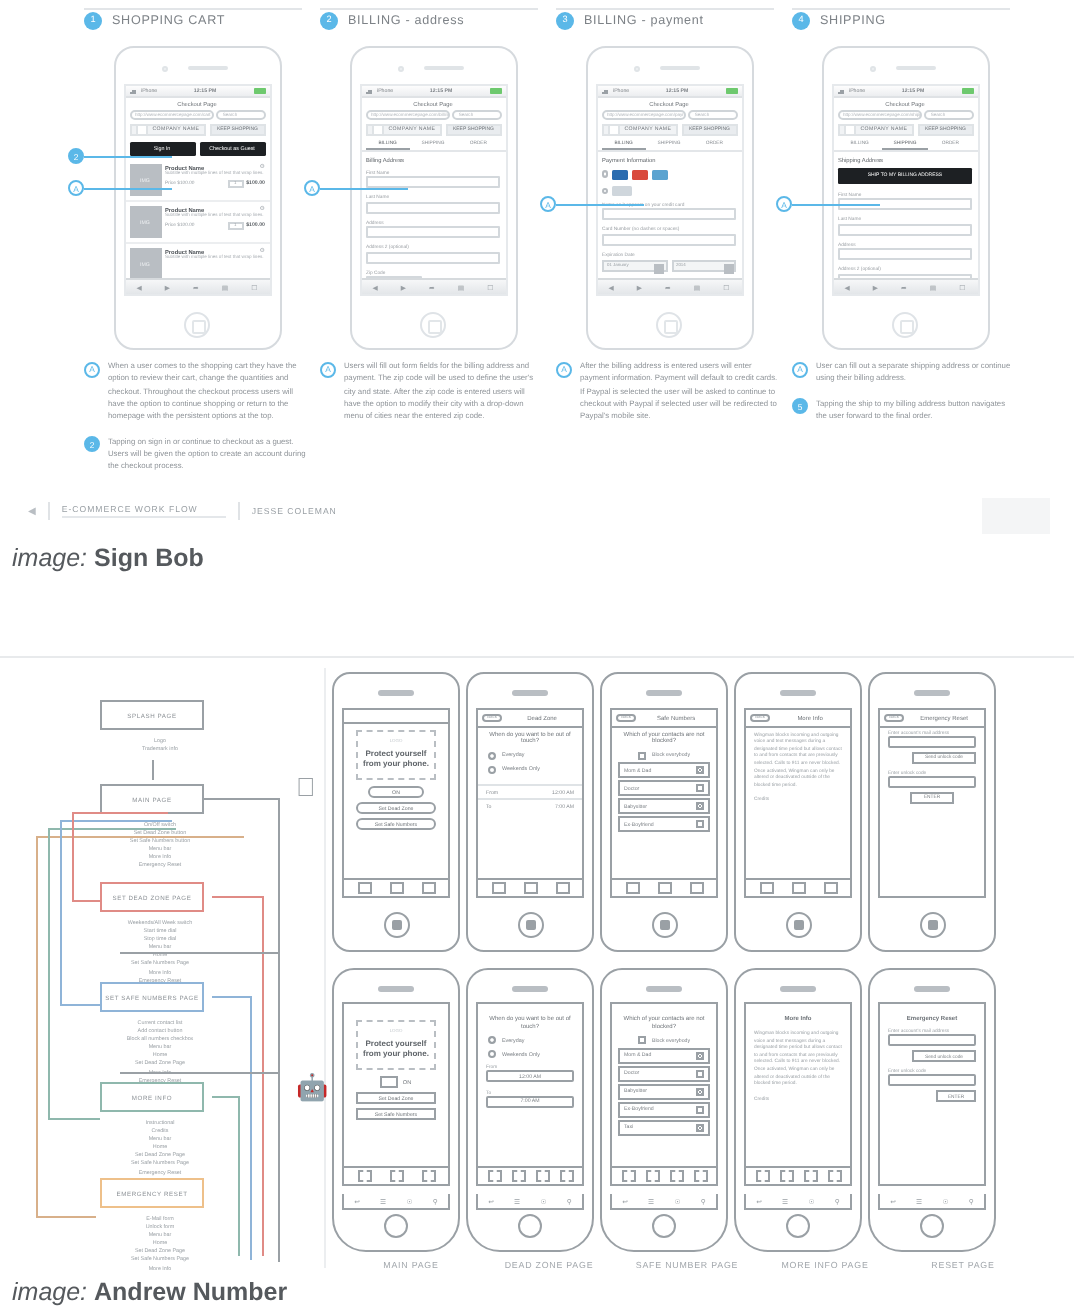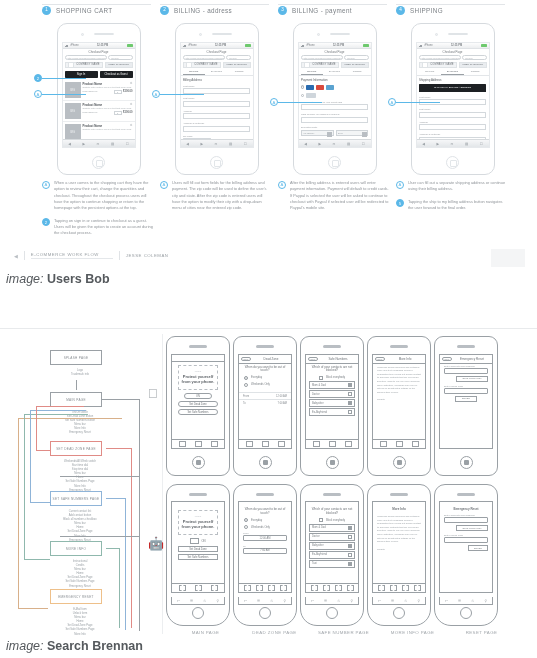--- a/index.html
+++ b/index.html
@@ -591,21 +591,21 @@
     <span class="bar"></span>
     <span class="t1">E-COMMERCE WORK FLOW</span>
     <span class="bar"></span>
     <span class="t2">JESSE COLEMAN</span>
     <span class="grey"></span>
   </div>
 </div>
 
 <div class="imgcred" style="position:absolute;top:272px;left:0;">
   <span class="lbl">image:</span>
-  <span class="who">Users Bob</span>
+  <span class="who">Sign Bob</span>
 </div>
 
 <div class="divider" style="position:absolute;top:318px;left:0;right:0;"></div>
 
 <div class="sec2" style="position:absolute;top:330px;left:0;">
   <div class="sec2-inner">
 
     <div class="flowcol blur">
       <div class="fbox" style="left:50px;top:14px;width:52px;height:15px;">SPLASH PAGE</div>
       <div class="flist" style="top:33px;left:0;">Logo<br>Trademark info</div>
@@ -939,14 +939,14 @@
         <div>SAFE NUMBER PAGE</div>
         <div>MORE INFO PAGE</div>
         <div>RESET PAGE</div>
       </div>
     </div>
   </div>
 </div>
 
 <div class="imgcred" style="position:absolute;top:639px;left:0;">
   <span class="lbl">image:</span>
-  <span class="who">Search Brennan</span>
+  <span class="who">Andrew Number</span>
 </div>
 
 </body></html>

